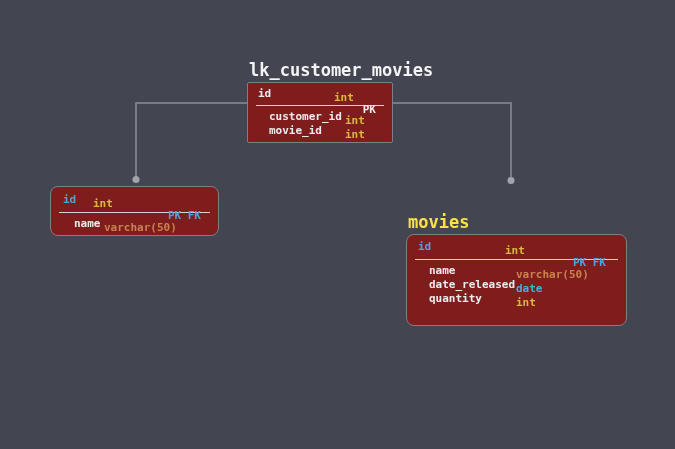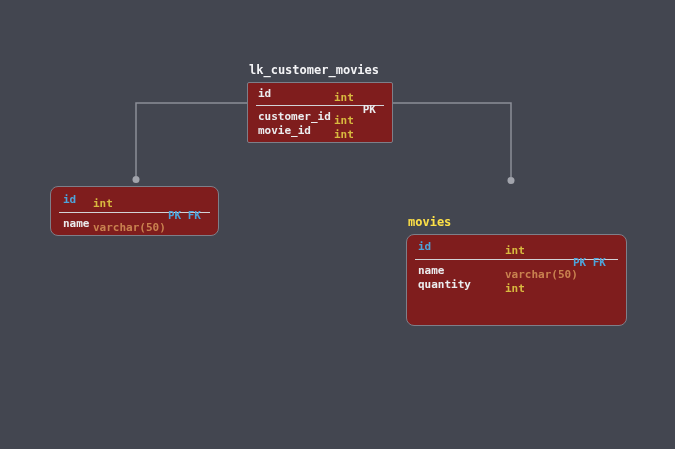--- a/index.html
+++ b/index.html
@@ -13,21 +13,21 @@
   #connector-layer {
     position: absolute; left: 0; top: 0;
     width: 675px; height: 449px;
     z-index: 0;
   }
   .table-wrap {
     position: absolute;
     z-index: 1;
   }
   .table-title {
-    font-size: 12px;
+    font-size: 17px;
     font-weight: bold;
     line-height: 13px;
     padding-left: 2px;
     margin-bottom: 5px;
     color: #f4f4f6;
     white-space: nowrap;
   }
   .table-box {
     box-sizing: border-box;
     background: #7f1d1d;
@@ -42,21 +42,21 @@
     display: flex;
     align-items: center;
     height: var(--head-h);
     padding-left: var(--pad-l);
     white-space: nowrap;
   }
   .divider {
     border-top: 1.5px solid #d2d3d7;
     margin: 0 8px;
   }
-  .tbody { padding-top: 4px; }
+  .tbody { padding-top: 4px; padding-left: 11px; }
   .trow {
     display: flex;
     align-items: center;
     height: 14px;
     padding-left: var(--pad-l);
     white-space: nowrap;
   }
   .col-name { flex: none; width: var(--name-w); }
   .col-type { flex: none; margin-top: 8px; }
   .col-keys { margin-left: auto; padding-right: var(--keys-pad); margin-top: 32px; }
@@ -118,18 +118,22 @@
       <span class="col-type" style="color: rgb(216, 185, 63);">int</span>
       <span class="col-keys" style="color: rgb(78, 163, 217);">PK FK</span>
     </div>
     <div class="divider"></div>
     <div class="tbody">
       <div class="trow">
         <span class="col-name" style="color: rgb(235, 236, 238);">name</span>
         <span class="col-type" style="color: rgb(201, 130, 79);">varchar(50)</span>
       </div>
       <div class="trow">
+        <span class="col-name" style="color: rgb(235, 236, 238);">date_released</span>
+        <span class="col-type" style="color: rgb(61, 180, 218);">date</span>
+      </div>
+      <div class="trow">
         <span class="col-name" style="color: rgb(235, 236, 238);">quantity</span>
         <span class="col-type" style="color: rgb(216, 185, 63);">int</span>
       </div>
     </div>
   </div>
 </div>
 
 </body></html>

